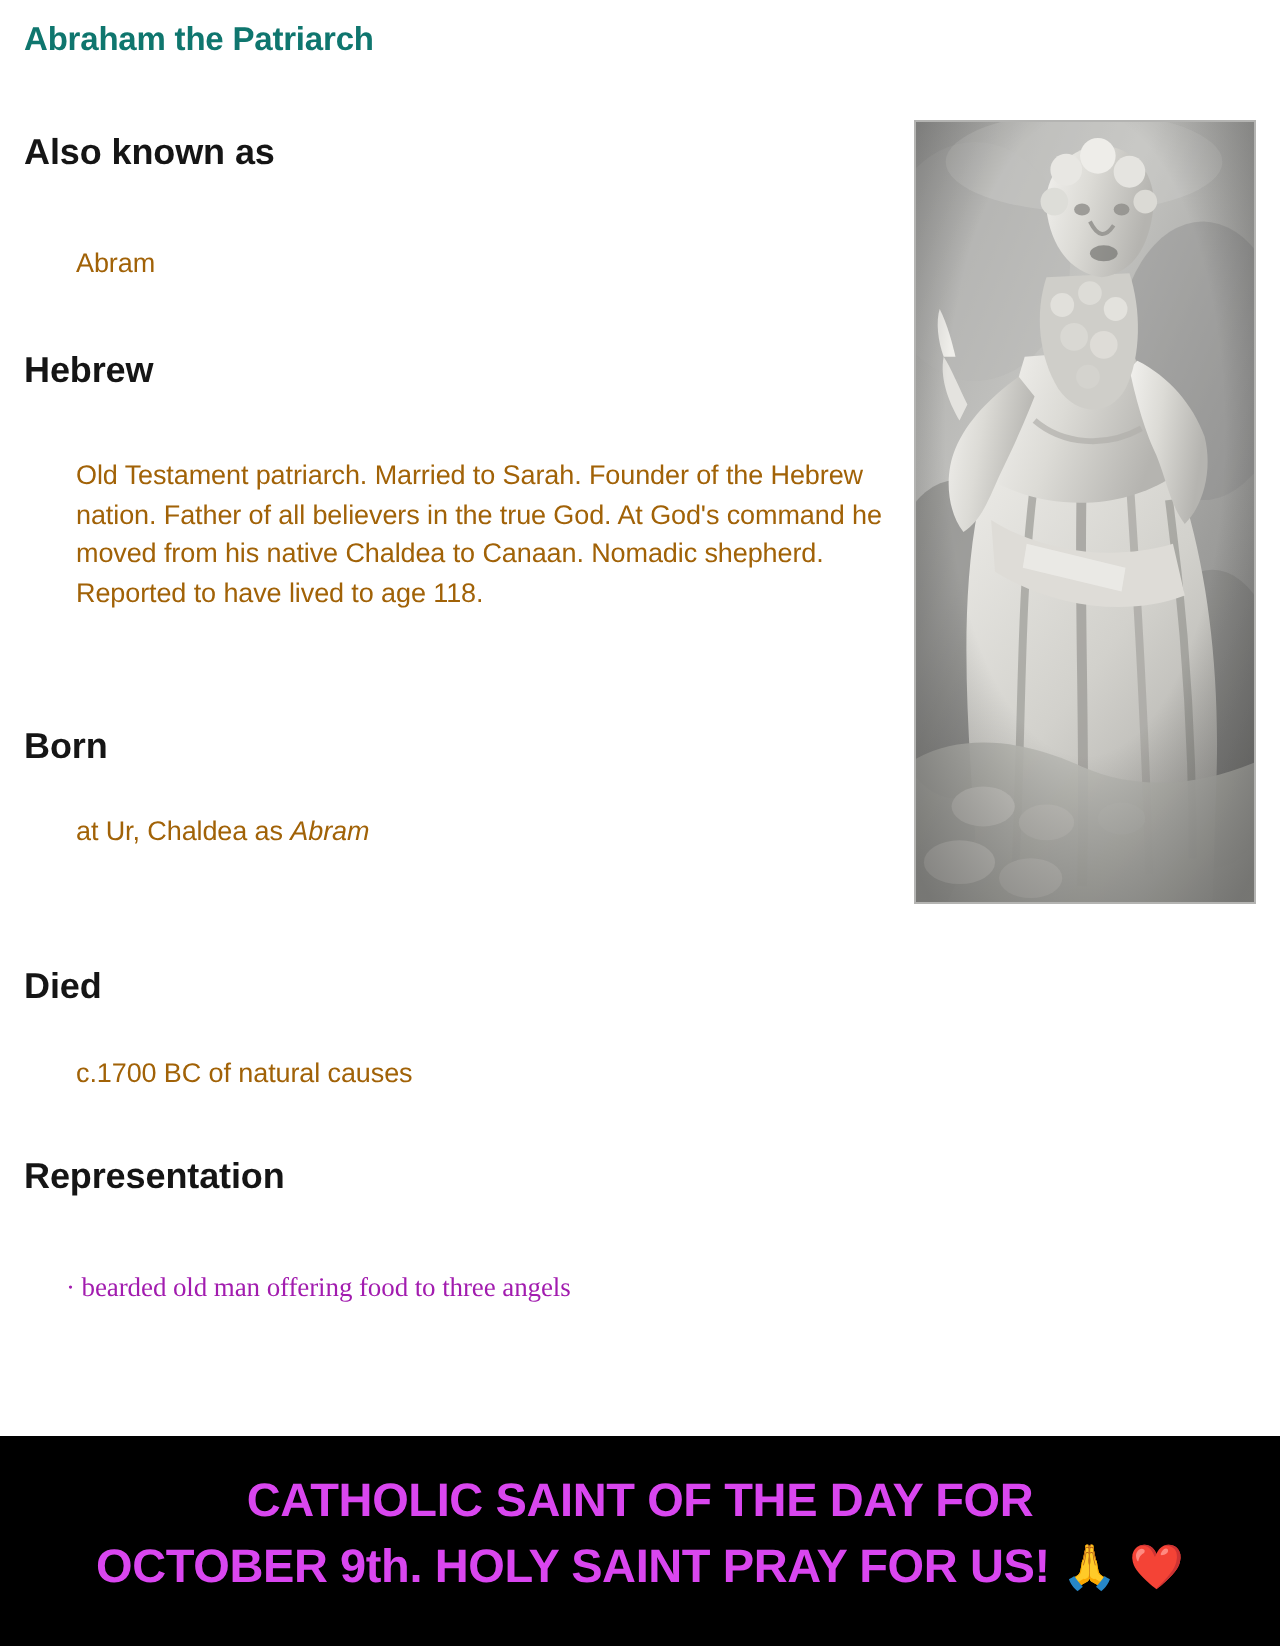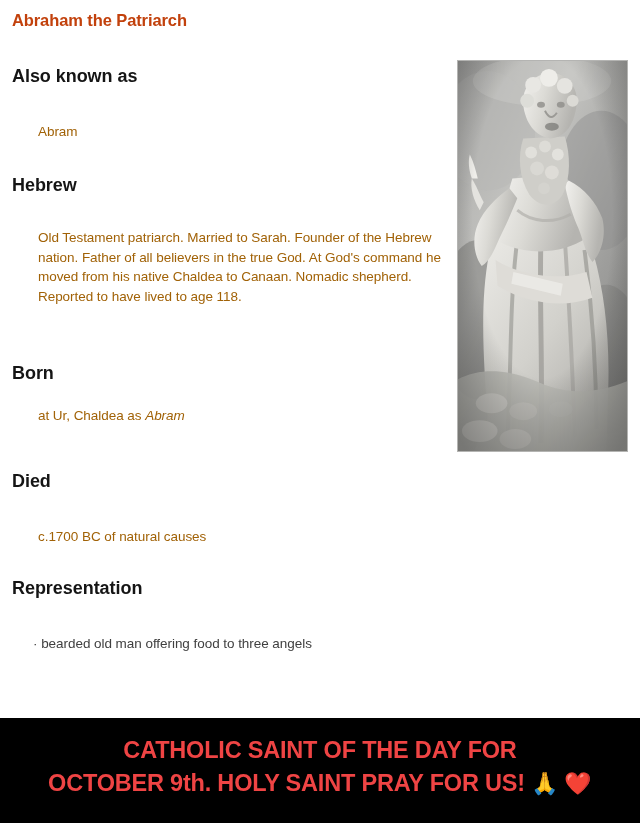--- a/index.html
+++ b/index.html
@@ -33,21 +33,21 @@
   }
 
   .entry-title {
     position: absolute;
     left: 12px;
     top: 10px;
     font-size: 16.5px;
     font-weight: bold;
     letter-spacing: -0.1px;
     line-height: 20px;
-    color: #c2410c;
+    color: #0f766e;
   }
 
   .section {
     position: absolute;
     left: 0;
     width: 640px;
   }
 
   .section-heading {
     position: absolute;
@@ -75,23 +75,24 @@
 
   .body-narrow {
     width: 415px;
   }
 
   .bullet-list {
     position: absolute;
     left: 33px;
     font-size: 13.5px;
     line-height: 19.5px;
-    color: #404040;
+    color: #a21caf;
     width: 582px;
     letter-spacing: -0.05px;
+    font-family: Liberation Serif, serif;
   }
 
   .bullet-row {
     position: relative;
     padding-left: 9px;
     text-indent: -9px;
   }
 
   .bullet-dot {
     font-size: 13.5px;
@@ -125,21 +126,21 @@
     height: 105px;
     background: #000000;
     display: flex;
     align-items: center;
     justify-content: center;
     box-sizing: border-box;
     padding: 0 8px 8px 8px;
   }
 
   .banner-text {
-    color: #ef4444;
+    color: #d946ef;
     font-size: 23.5px;
     font-weight: bold;
     line-height: 33px;
     text-align: center;
     letter-spacing: -0.2px;
     width: 100%;
   }
 
   .banner-line {
     display: block;
@@ -169,21 +170,21 @@
       <div class="section-heading" style="top:0px;">Hebrew</div>
       <div class="section-body body-narrow" style="top:51px;">Old Testament patriarch. Married to Sarah. Founder of the Hebrew nation. Father of all believers in the true God. At God's command he moved from his native Chaldea to Canaan. Nomadic shepherd. Reported to have lived to age 118.</div>
     </div>
 
     <div class="section" style="top:365px;">
       <div class="section-heading" style="top:0px;">Born</div>
       <div class="section-body body-narrow" style="top:41px;"><span>at Ur, Chaldea as </span><em>Abram</em></div>
     </div>
 
     <div class="section" style="top:473px;">
-      <div class="section-heading" style="top:0px;">Died</div>
+      <div class="section-heading" style="top:12px;">Died</div>
       <div class="section-body body-narrow" style="top:54px;">c.1700 BC of natural causes</div>
     </div>
 
     <div class="section" style="top:580px;">
       <div class="section-heading" style="top:0px;">Representation</div>
       <div class="bullet-list" style="top:54px;">
         <div class="bullet-row"><span class="bullet-dot">·</span> <span>bearded old man offering food to three angels</span></div>
       </div>
     </div>
 

